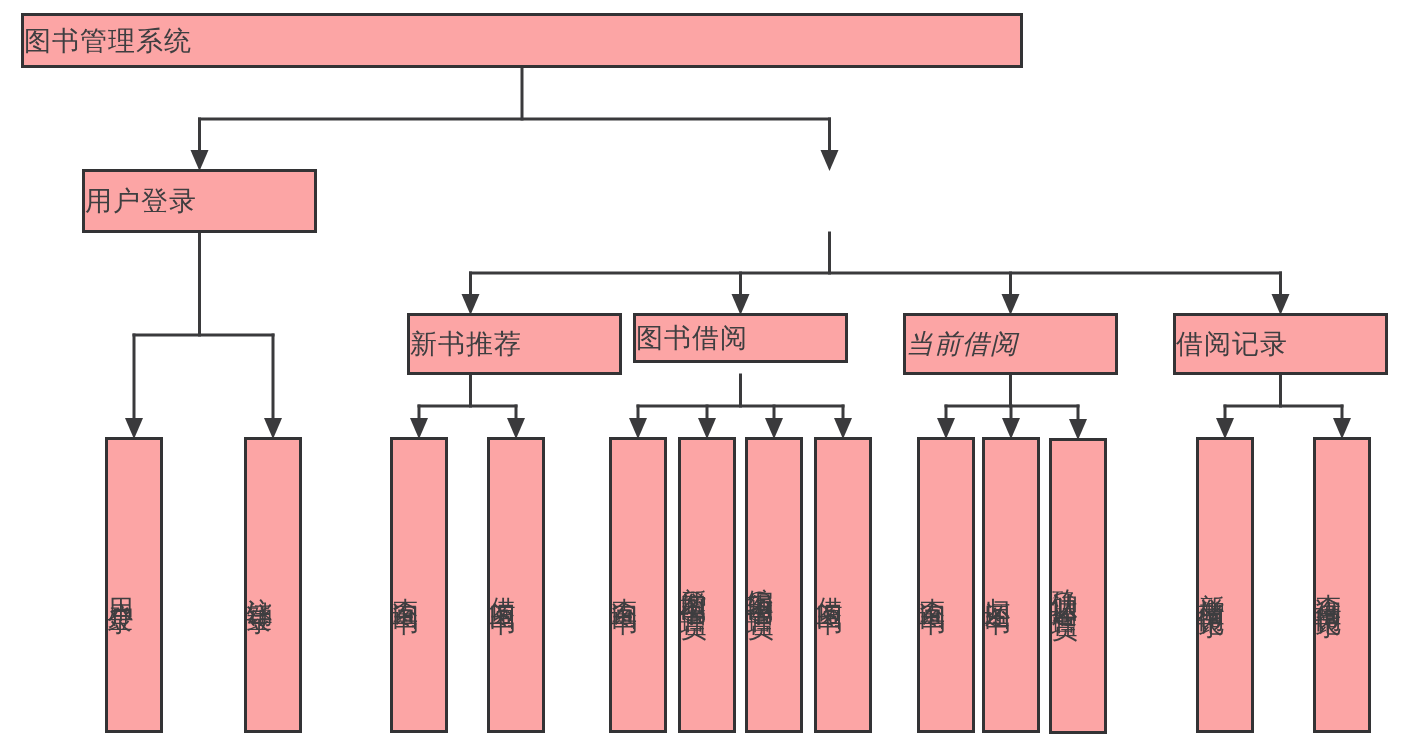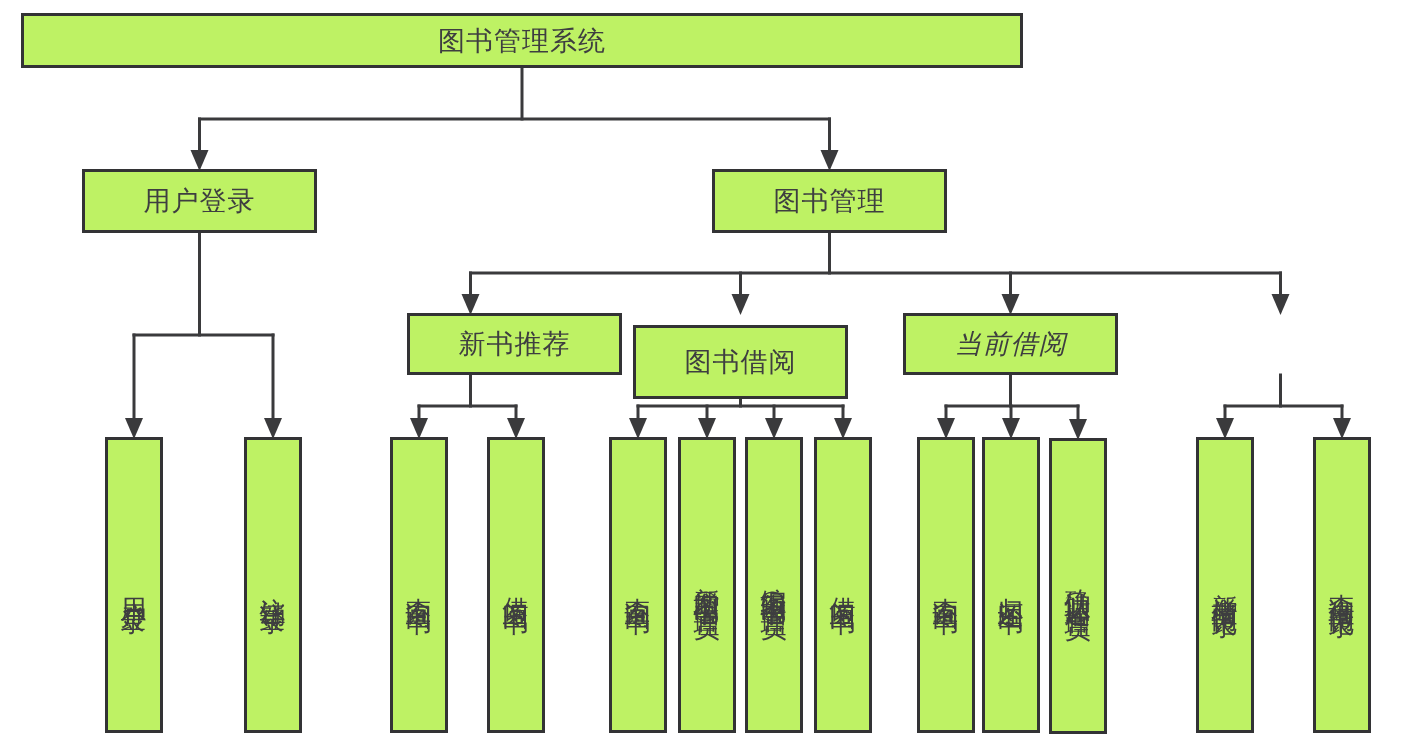--- a/index.html
+++ b/index.html
@@ -23,24 +23,23 @@
   }
   .connector-layer {
     position: absolute; left: 0; top: 0;
     width: 1405px; height: 747px;
     pointer-events: none;
   }
   .node-layer { position: absolute; left: 0; top: 0; width: 100%; height: 100%; }
   .node {
     position: absolute;
     border: 3px solid var(--border-color);
-    background: #bef264;
+    background: #fca5a5;
     display: flex;
     align-items: center;
-    justify-content: center;
   }
   .node .node-label {
     color: var(--text-color);
     white-space: nowrap;
   }
   .node.horizontal .node-label {
     font-size: 27px;
     letter-spacing: 1px;
   }
   .node.vertical .node-label {
@@ -118,31 +117,31 @@
       <line x1="1342" y1="406" x2="1342" y2="421" stroke="#3a3a3c" stroke-width="3" stroke-linecap="square"></line>
       <polygon points="1333,418 1351,418 1342,439" fill="#3a3a3c"></polygon>
     </svg>
   <div class="node-layer">
       <div class="node horizontal" style="left: 21px; top: 13px; width: 1002px; height: 55px;">
         <span class="node-label">图书管理系统</span>
       </div>
       <div class="node horizontal" style="left: 82px; top: 169px; width: 235px; height: 64px;">
         <span class="node-label">用户登录</span>
       </div>
-      <div class="node horizontal" style="left: 712px; top: 169px; width: 235px; height: 64px;">
-        <span class="node-label">图书管理</span>
-      </div>
       <div class="node horizontal" style="left: 363px; top: 313px; width: 215px; height: 62px; margin-left: 44px;">
         <span class="node-label">新书推荐</span>
       </div>
-      <div class="node horizontal" style="left: 633px; top: 325px; width: 215px; height: 74px;">
+      <div class="node horizontal" style="left: 633px; top: 313px; width: 215px; height: 50px;">
         <span class="node-label">图书借阅</span>
       </div>
       <div class="node horizontal" style="left: 903px; top: 313px; width: 215px; height: 62px; font-style: italic;">
         <span class="node-label">当前借阅</span>
+      </div>
+      <div class="node horizontal" style="left: 1173px; top: 313px; width: 215px; height: 62px;">
+        <span class="node-label">借阅记录</span>
       </div>
       <div class="node vertical" style="left: 105px; top: 437px; width: 58px; height: 296px;">
         <span class="node-label">用户登录</span>
       </div>
       <div class="node vertical" style="left: 244px; top: 437px; width: 58px; height: 296px;">
         <span class="node-label">注销登录</span>
       </div>
       <div class="node vertical" style="left: 390px; top: 437px; width: 58px; height: 296px;">
         <span class="node-label">查询图书</span>
       </div>

